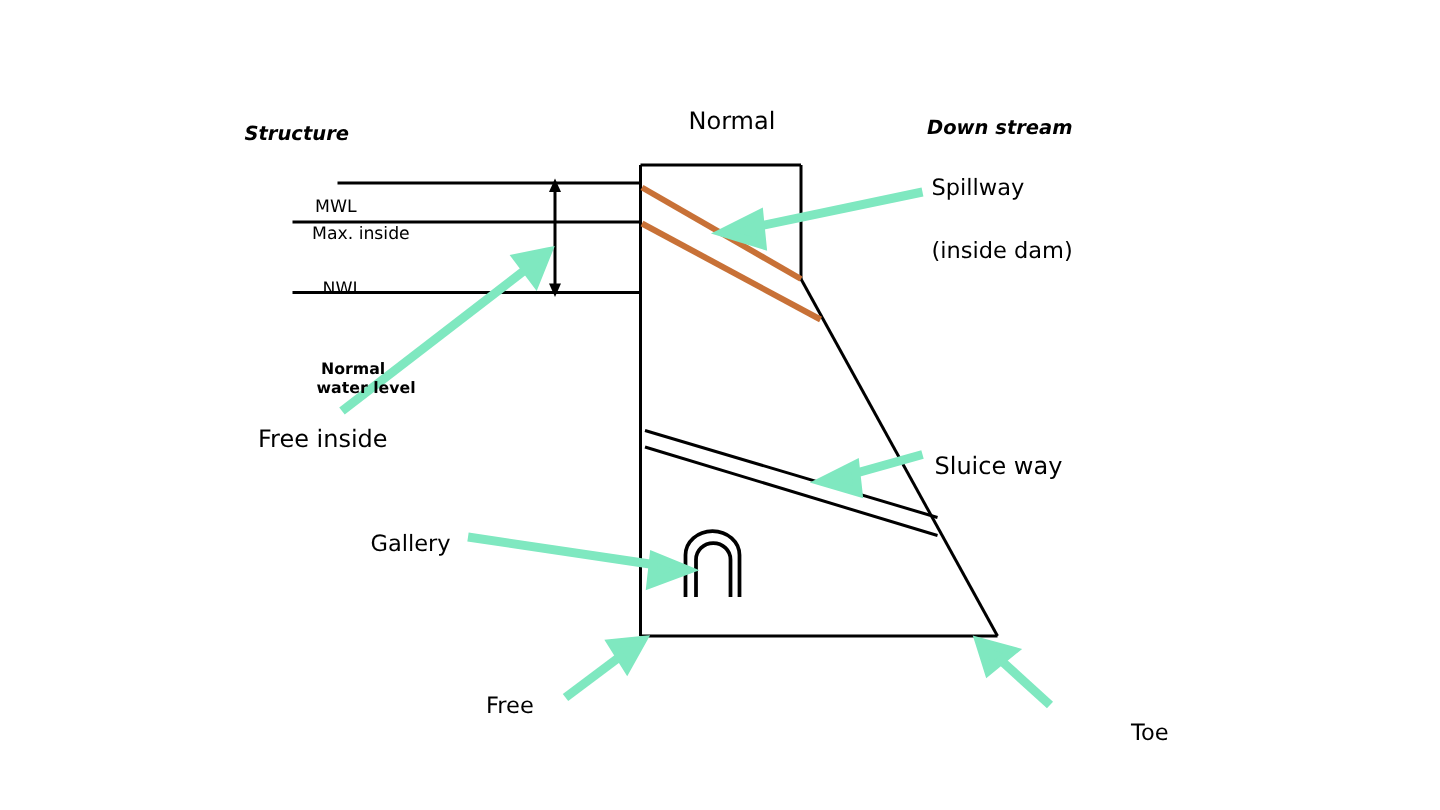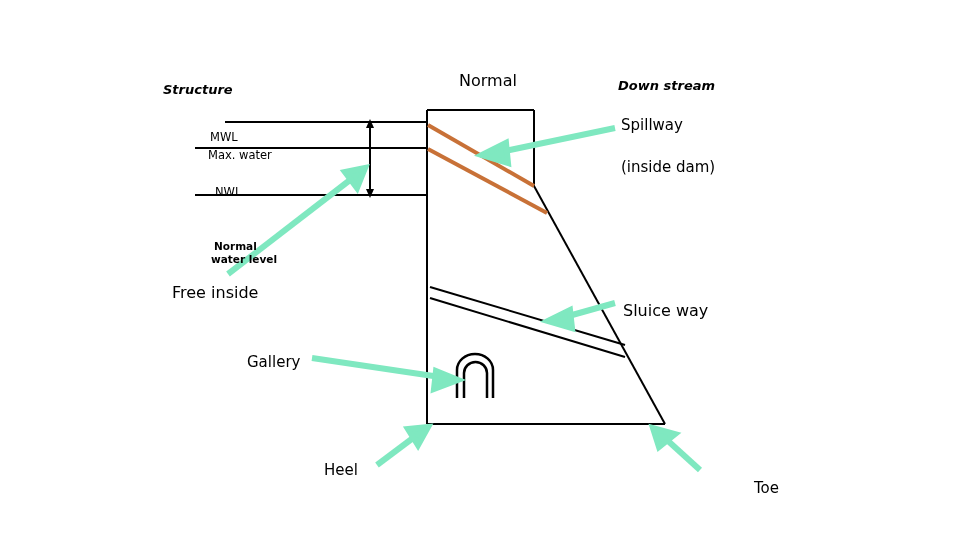--- a/index.html
+++ b/index.html
@@ -148,31 +148,31 @@
   <div class="lbl big-label" style="left:459px; top:72px;">Normal</div>
 
   <div class="lbl side-label" style="left:618px; top:79px;">Down stream</div>
 
   <div class="lbl mid-label" style="left:621px; top:117px;">Spillway</div>
 
   <div class="lbl mid-label" style="left:621px; top:139px;margin-top:20px;">(inside dam)</div>
 
   <div class="lbl small-label" style="left:210px; top:131px;">MWL</div>
 
-  <div class="lbl small-label" style="left:208px; top:149px;">Max. water</div>
+  <div class="lbl small-label" style="left:208px; top:149px;">Max. inside</div>
 
   <div class="lbl small-label" style="left:215px; top:186px;">NWL</div>
 
   <div class="lbl tiny-label" style="left:214px; top:203px;">Normal</div>
 
   <div class="lbl tiny-label" style="left:211px; top:216px;">water level</div>
 
   <div class="lbl big-label" style="left:172px; top:284px;">Free inside</div>
 
   <div class="lbl mid-label" style="left:247px; top:354px;">Gallery</div>
 
   <div class="lbl big-label" style="left:623px; top:302px;">Sluice way</div>
 
-  <div class="lbl mid-label" style="left:324px; top:462px;">Heel</div>
+  <div class="lbl mid-label" style="left:324px; top:462px;">Free</div>
 
   <div class="lbl mid-label" style="left:710px; top:480px;margin-left:44px;">Toe</div>
 
 </div>
 
 </body></html>

